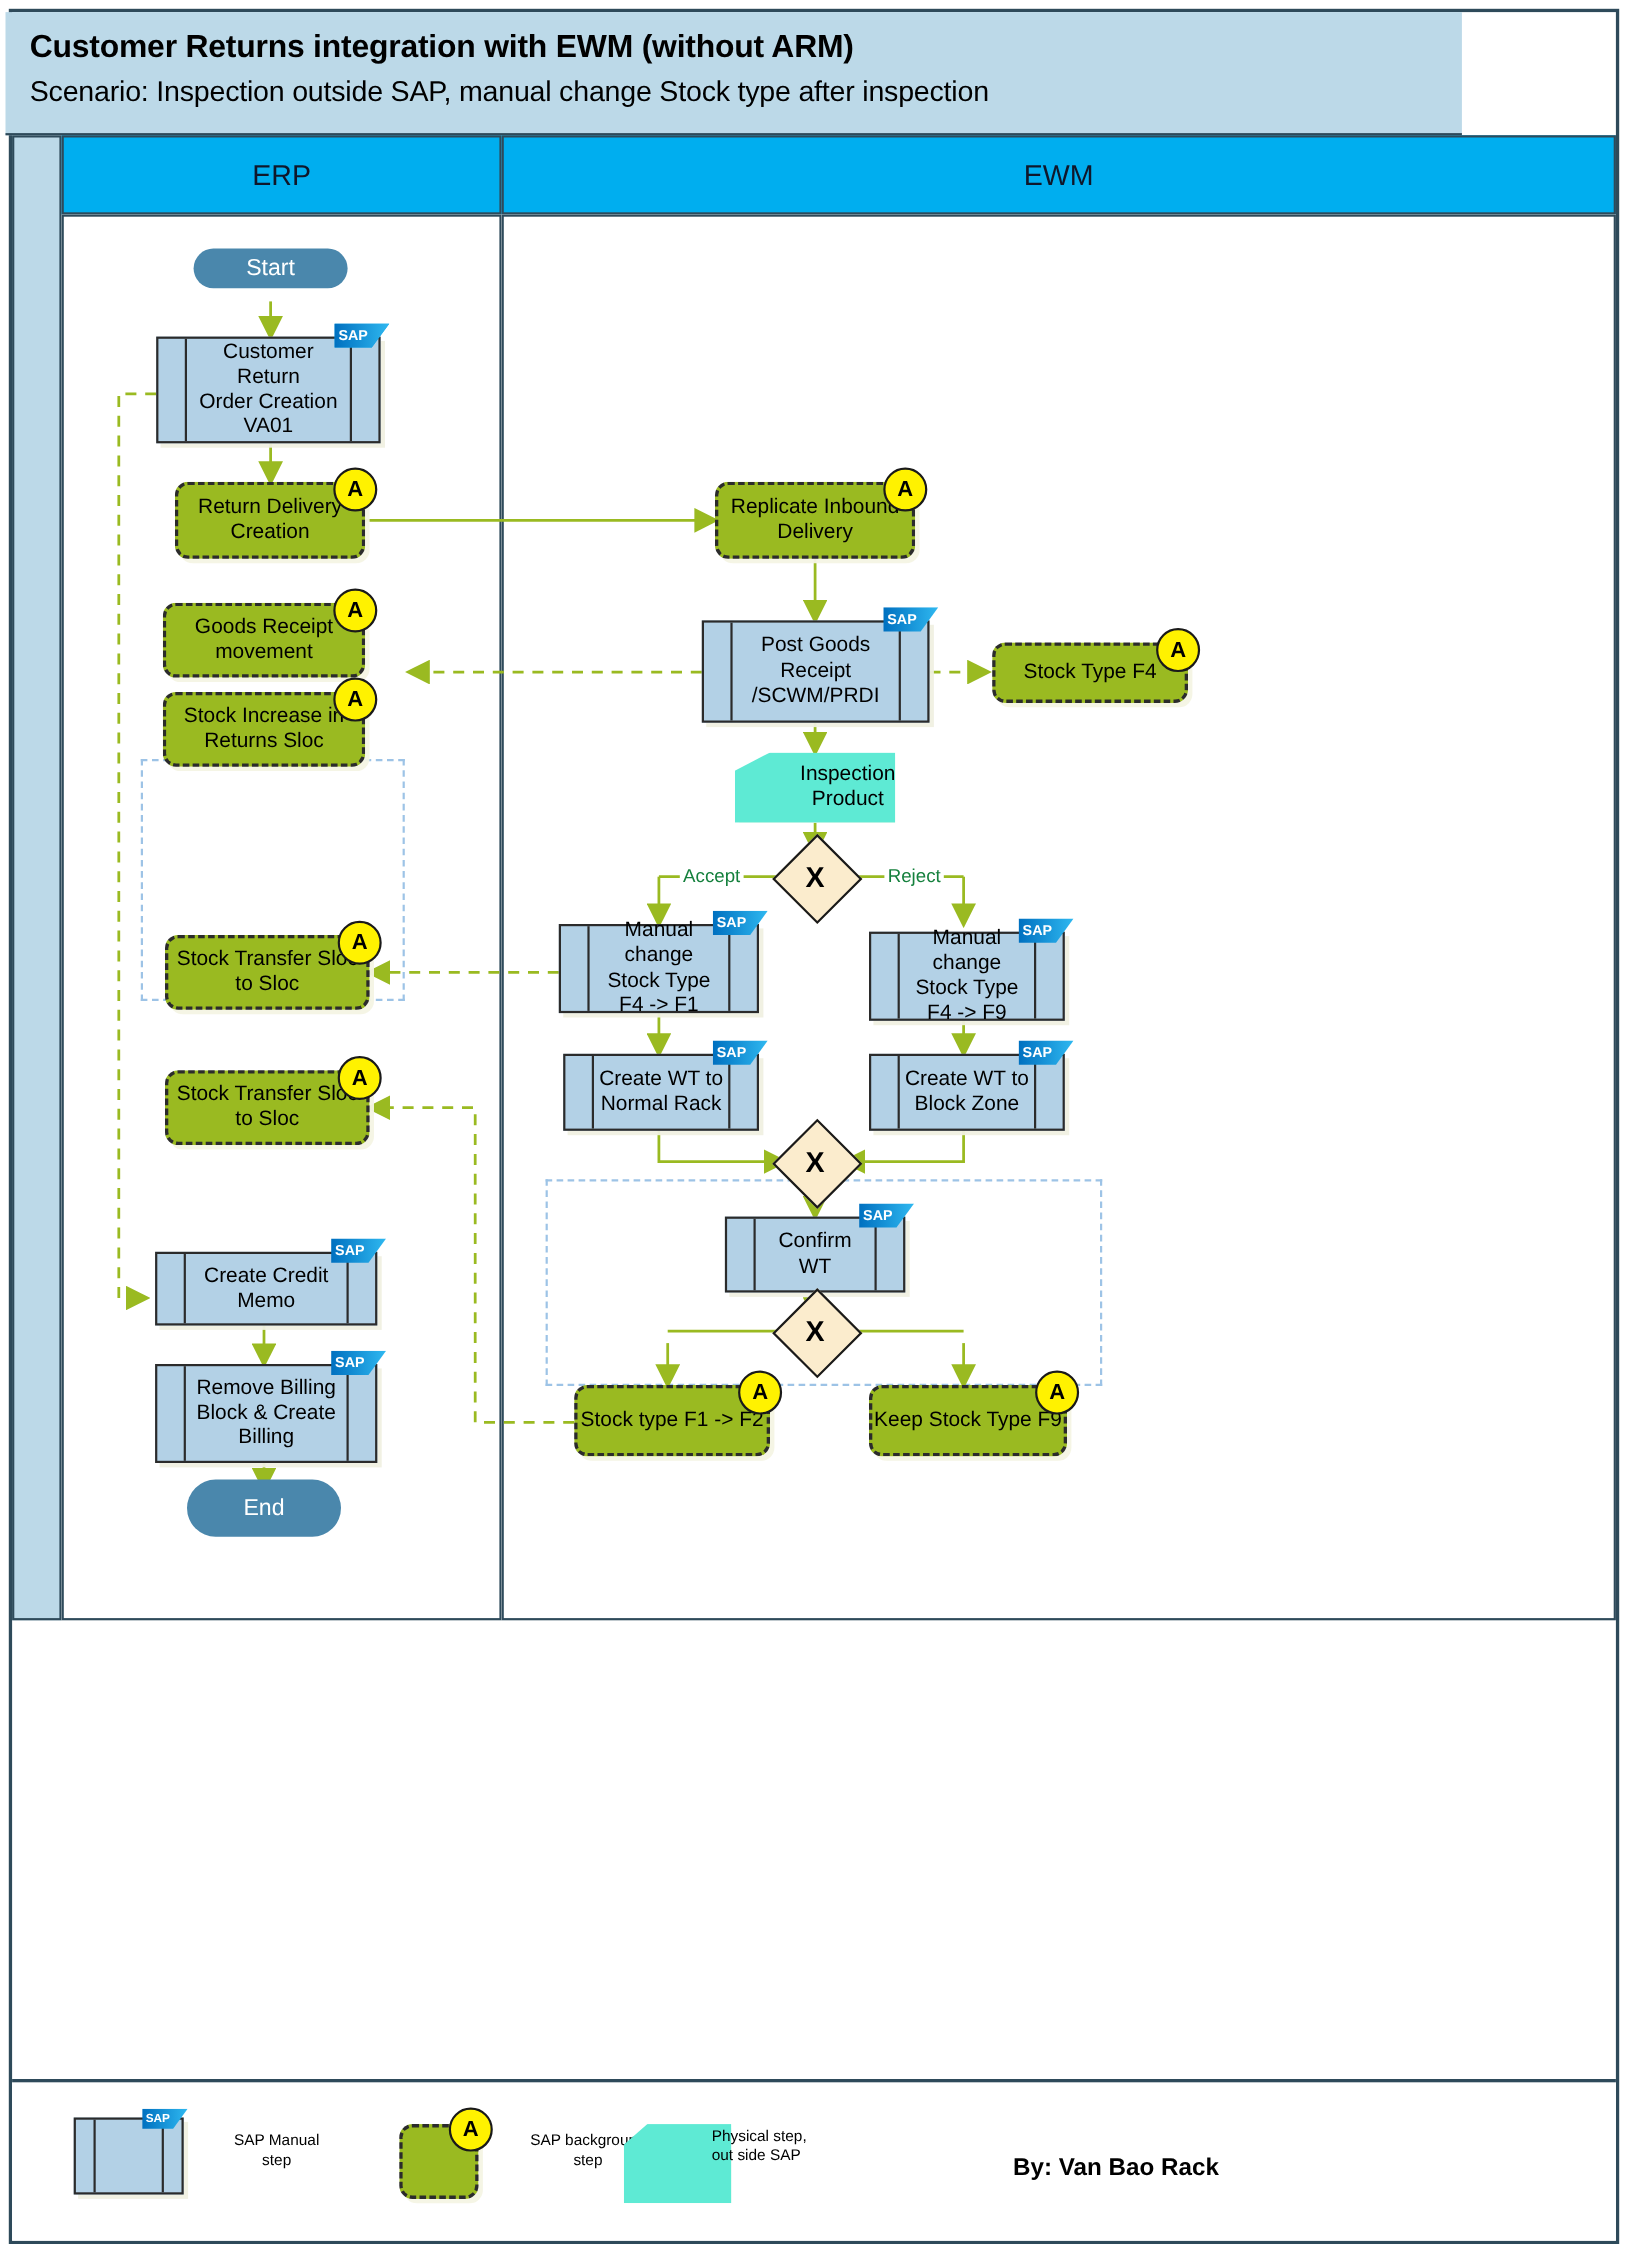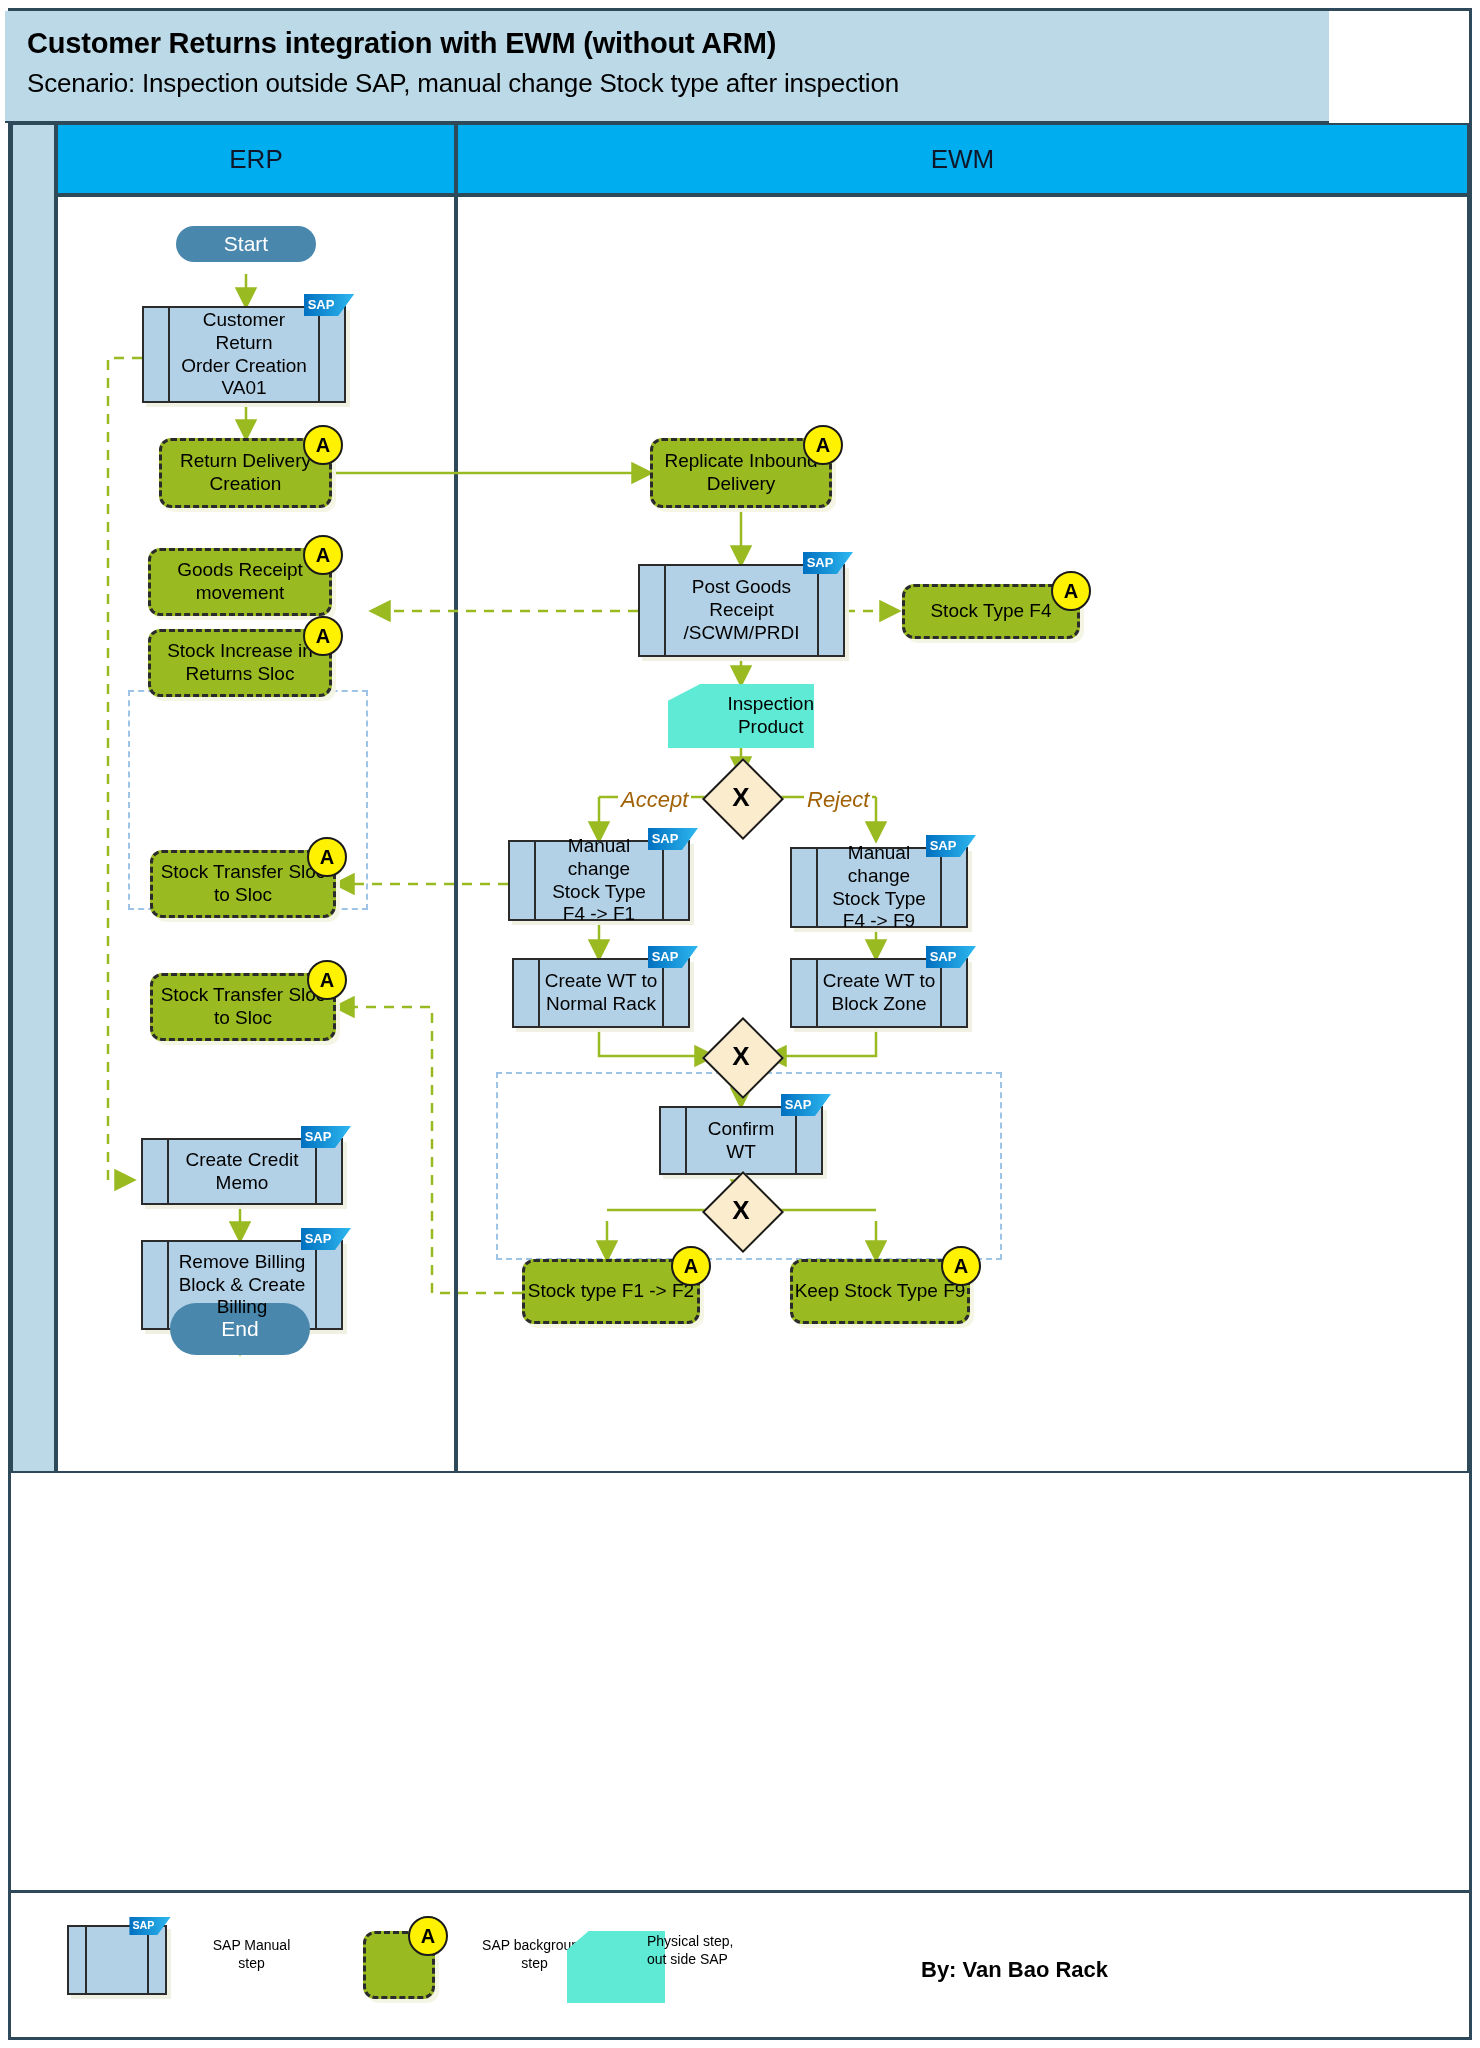--- a/index.html
+++ b/index.html
@@ -71,21 +71,21 @@
       transform:rotate(45deg);}
   .gw-x{position:absolute;width:54px;height:54px;display:flex;align-items:center;
         justify-content:center;font-size:26px;font-weight:bold;color:#000;z-index:3;}
 
   
   .group{position:absolute;border:2px dashed #9dc3e6;box-sizing:border-box;}
 
   
   .svgwrap{position:absolute;left:0;top:0;width:1480px;height:2048px;pointer-events:none;}
 
-  .edge-label{position:absolute;font-size:22px;color:#a16207;background:#ffffff;padding:0 3px;font-style:italic;}
+  .edge-label{position:absolute;font-size:17px;color:#15803d;background:#ffffff;padding:0 3px;}
 
   
   .leg-text{position:absolute;font-size:14px;color:#000000;text-align:center;line-height:1.25;}
   .byline{position:absolute;font-size:22px;font-weight:bold;color:#000;}
 </style>
 </head>
 <body>
 
 <div id="page">
 
@@ -234,21 +234,21 @@
   <div class="node sapbox" style="left:141px;top:1240px;width:202px;height:90px;">
     <div class="rule-l"></div>
     <div class="rule-r"></div>
     <svg class="sapflag" viewBox="0 0 50 34">
       <path d="M0,0 H50 L34,22 H0 Z" fill="url(#g1)"></path>
       <text x="17" y="15" font-family="Liberation Sans, sans-serif" font-size="13" font-weight="bold" fill="#fff" text-anchor="middle">SAP</text>
     </svg>
     <span class="txt">Remove Billing<br>Block &amp; Create<br>Billing</span>
   </div>
 
-  <div class="node term" style="left:170px;top:1303px;width:140px;height:52px;">
+  <div class="node term" style="left:170px;top:1345px;width:140px;height:52px;">
     <span>End</span>
   </div>
 
   <div class="node bgbox" style="left:650px;top:438px;width:182px;height:70px;">
     <div class="abadge">A</div>
     <span>Replicate Inbound<br>Delivery</span>
   </div>
 
   <div class="node sapbox" style="left:638px;top:564px;width:207px;height:93px;">
     <div class="rule-l"></div>

